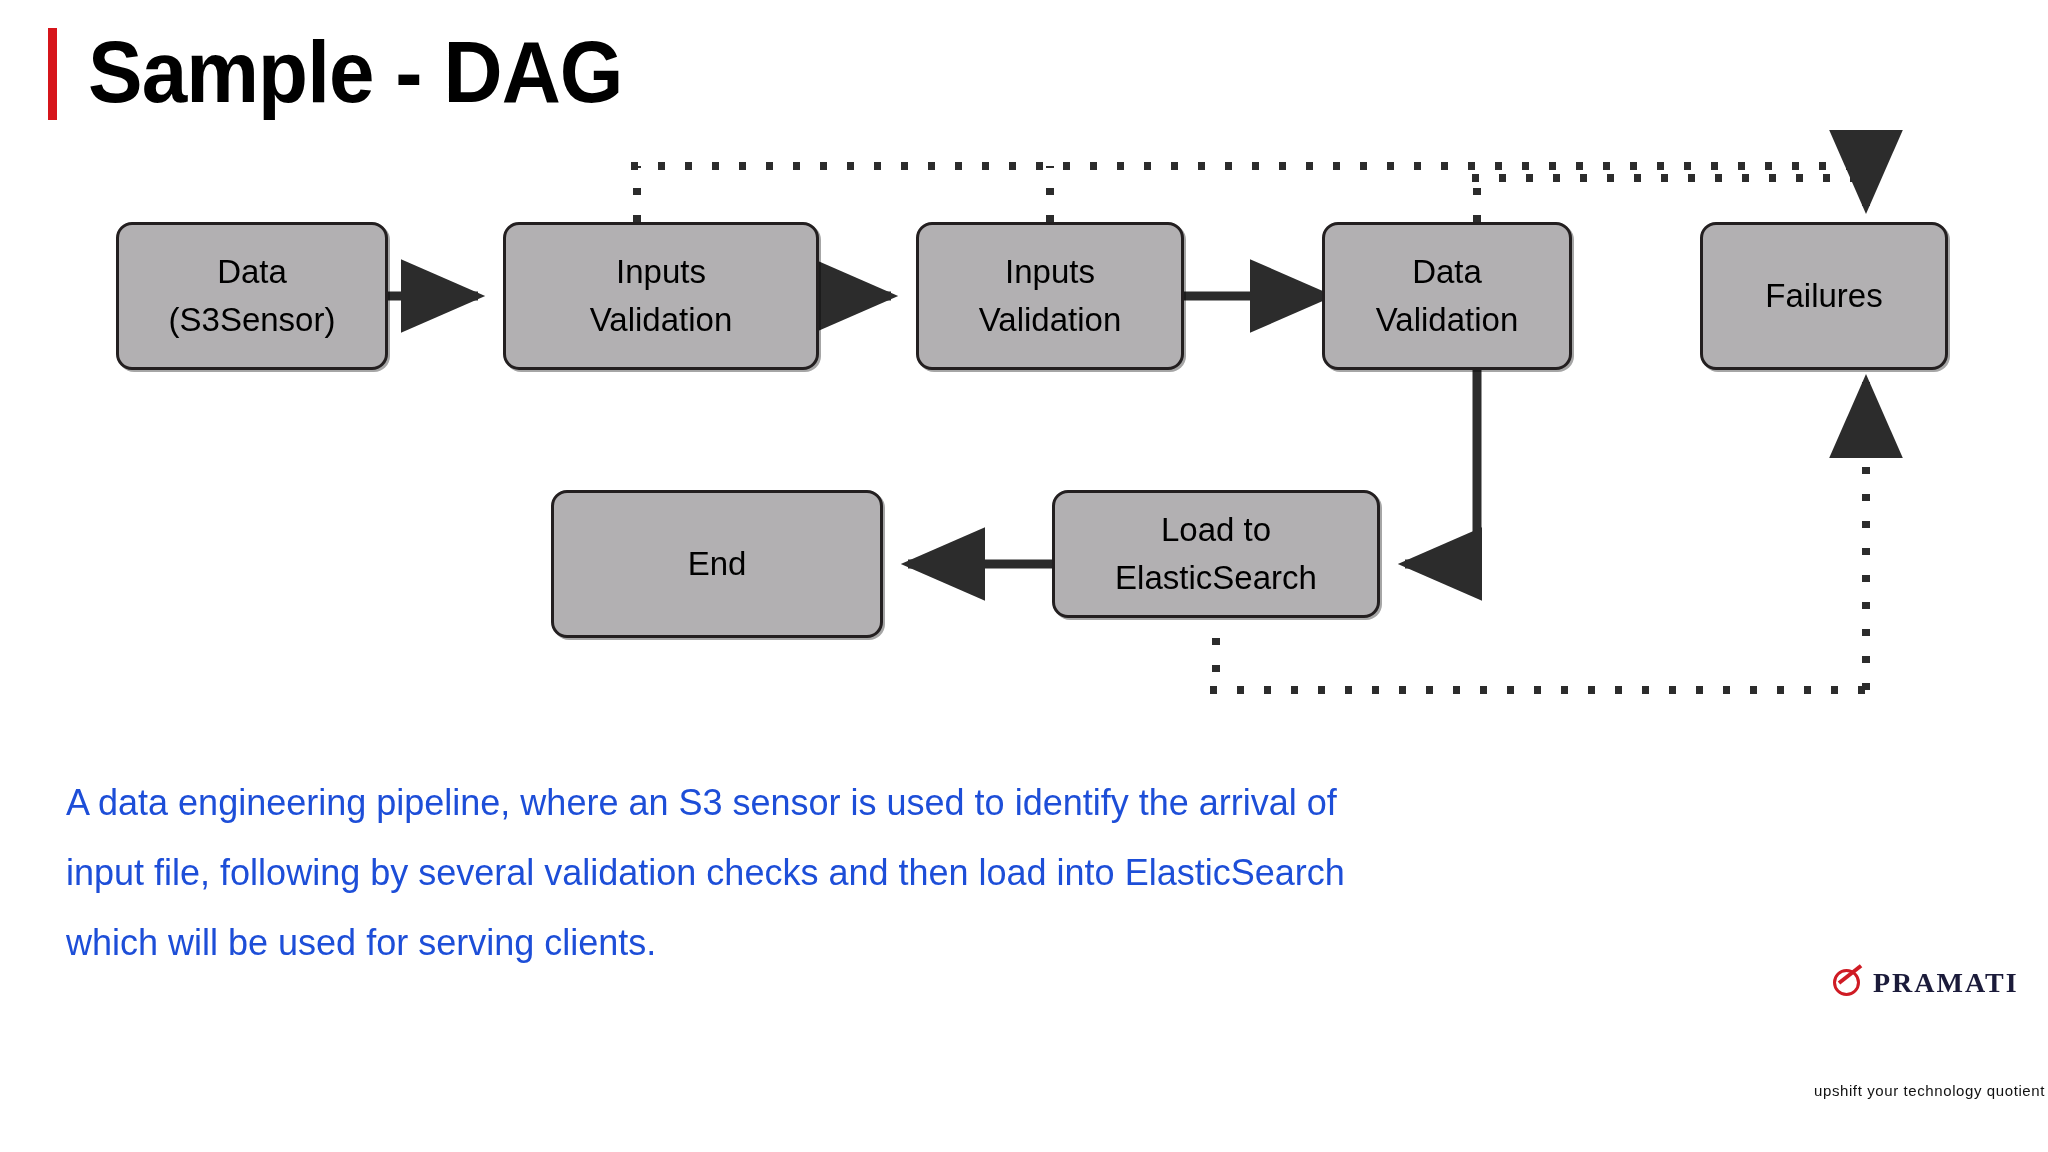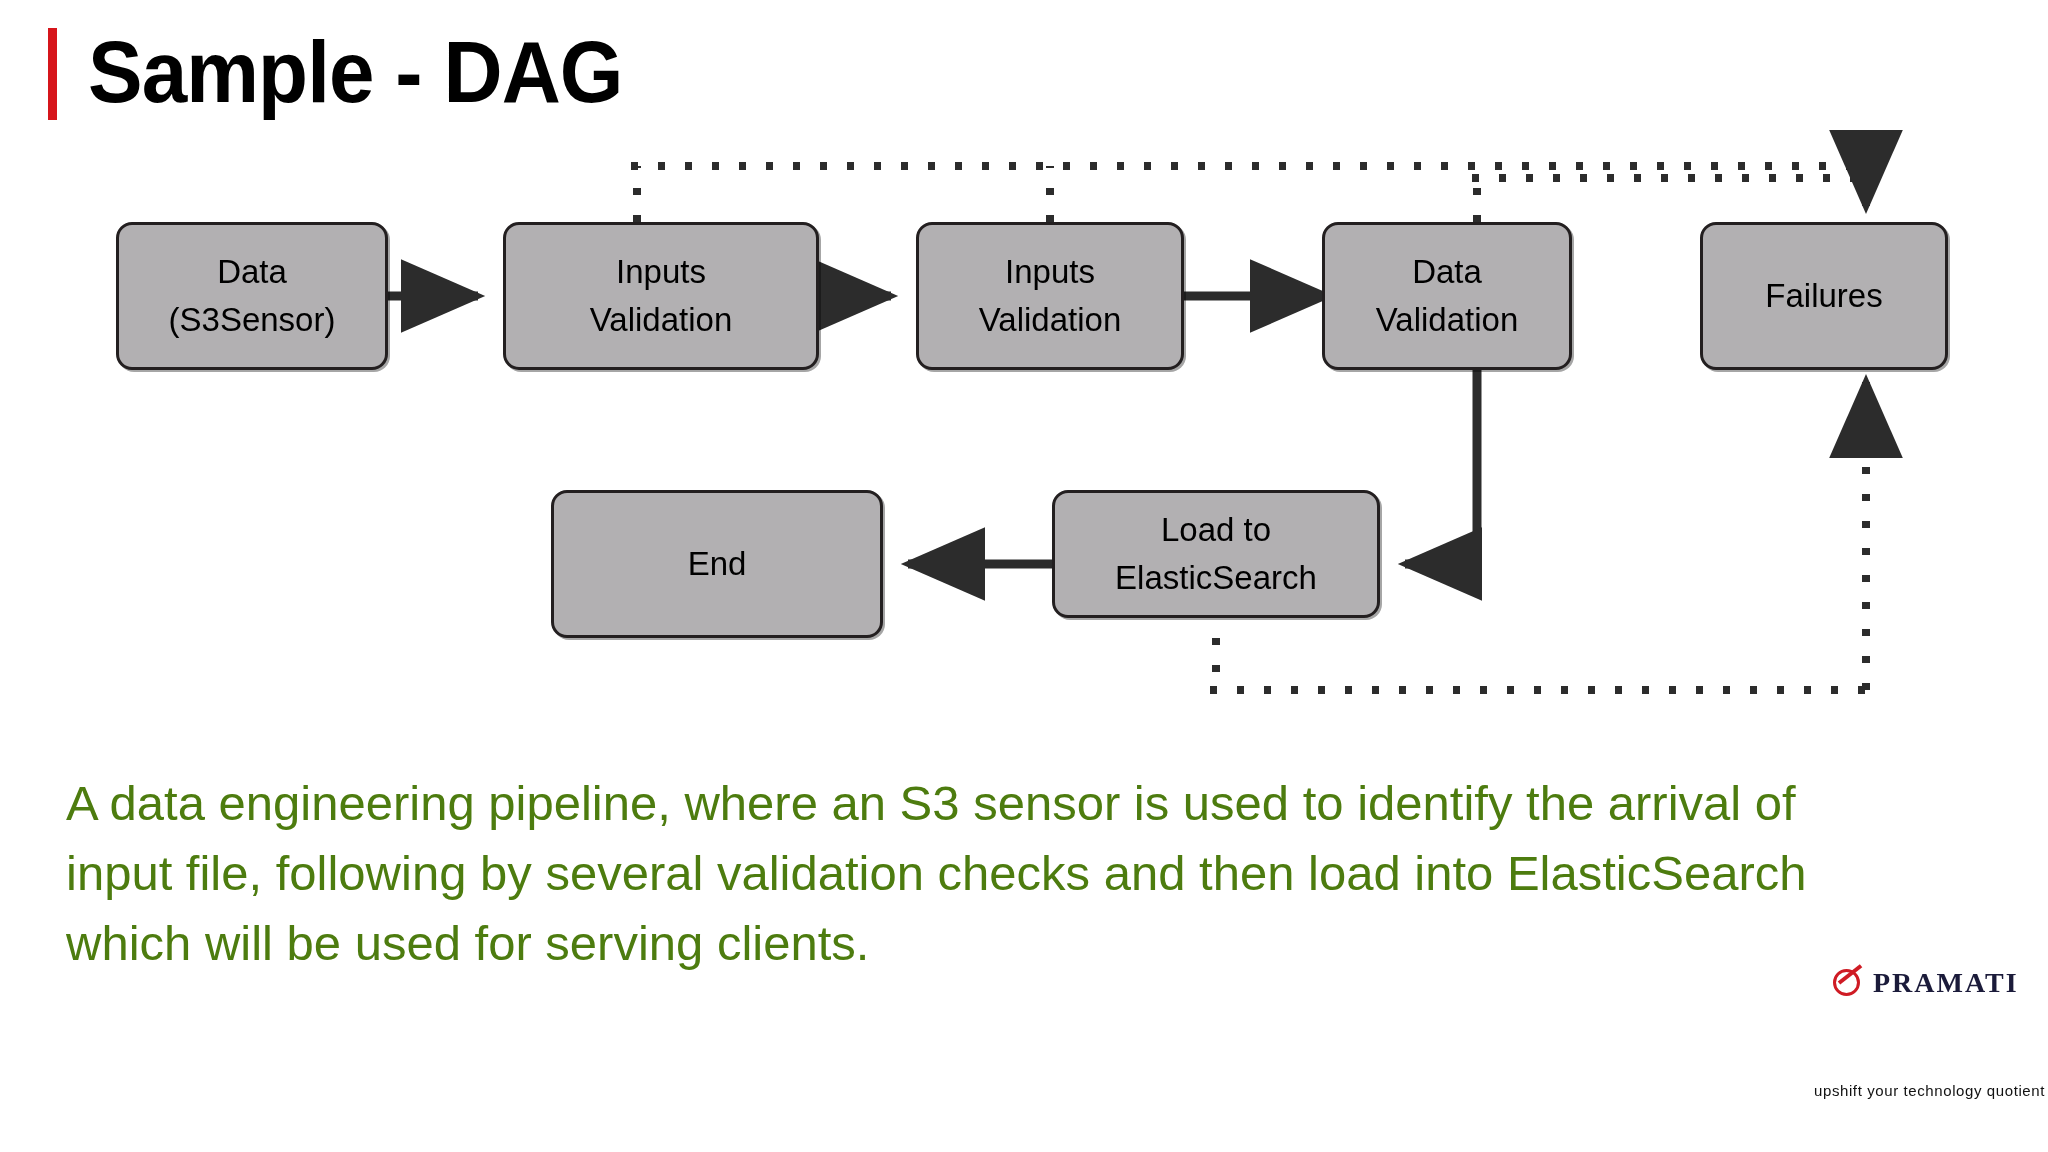--- a/index.html
+++ b/index.html
@@ -68,23 +68,23 @@
     box-shadow: 2px 2px 0 rgba(0,0,0,0.35);
   }
   .node-label { white-space: pre-line; }
 
   
   #description {
     position: absolute;
     left: 66px; top: 768px;
     width: 1900px;
     font-family: "Liberation Sans", sans-serif;
-    font-size: 49px;
+    font-size: 36px;
     line-height: 70px;
-    color: #4d7c0f;
+    color: #1d4ed8;
     white-space: pre-line;
   }
 
   
   #logo-block {
     position: absolute;
     left: 1682px; top: 962px;
     width: 340px; height: 160px;
   }
   #pramati-row {

